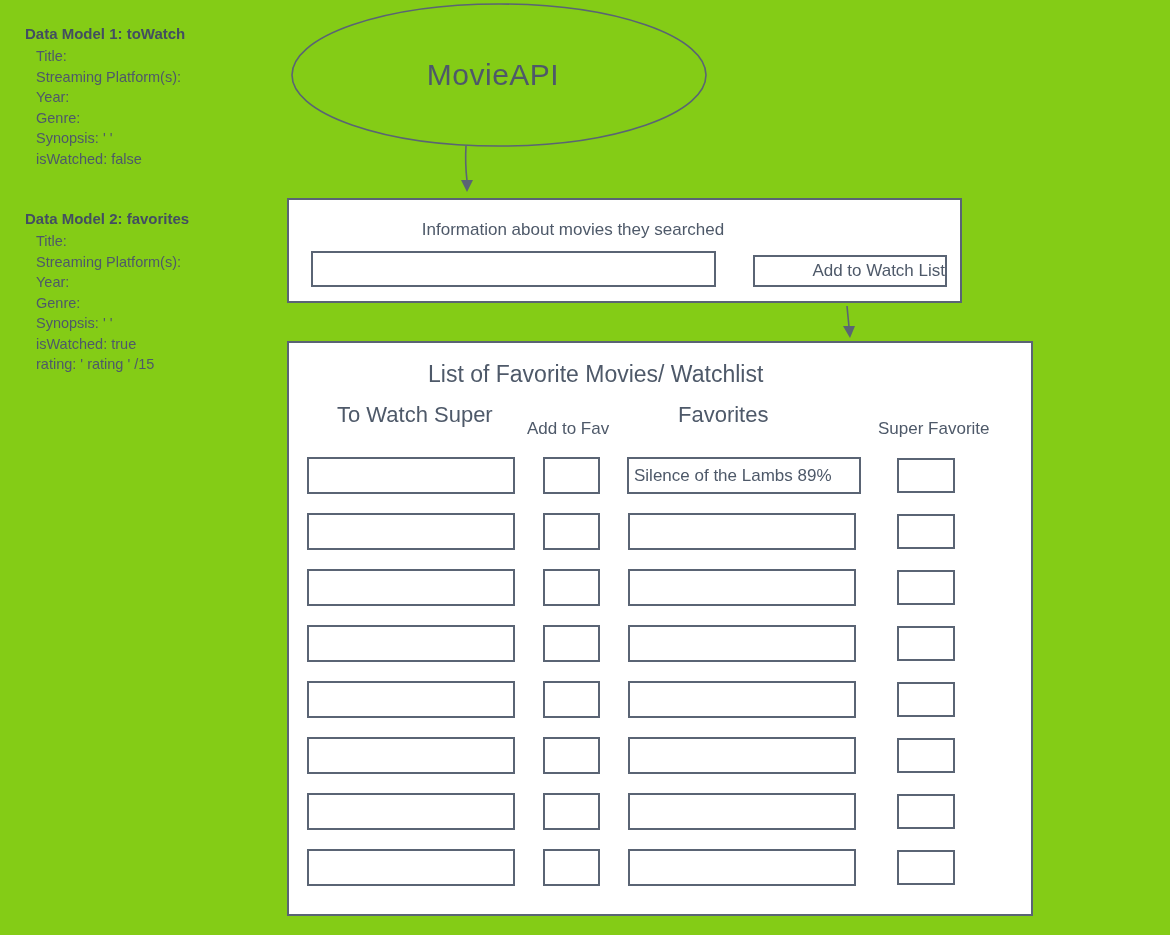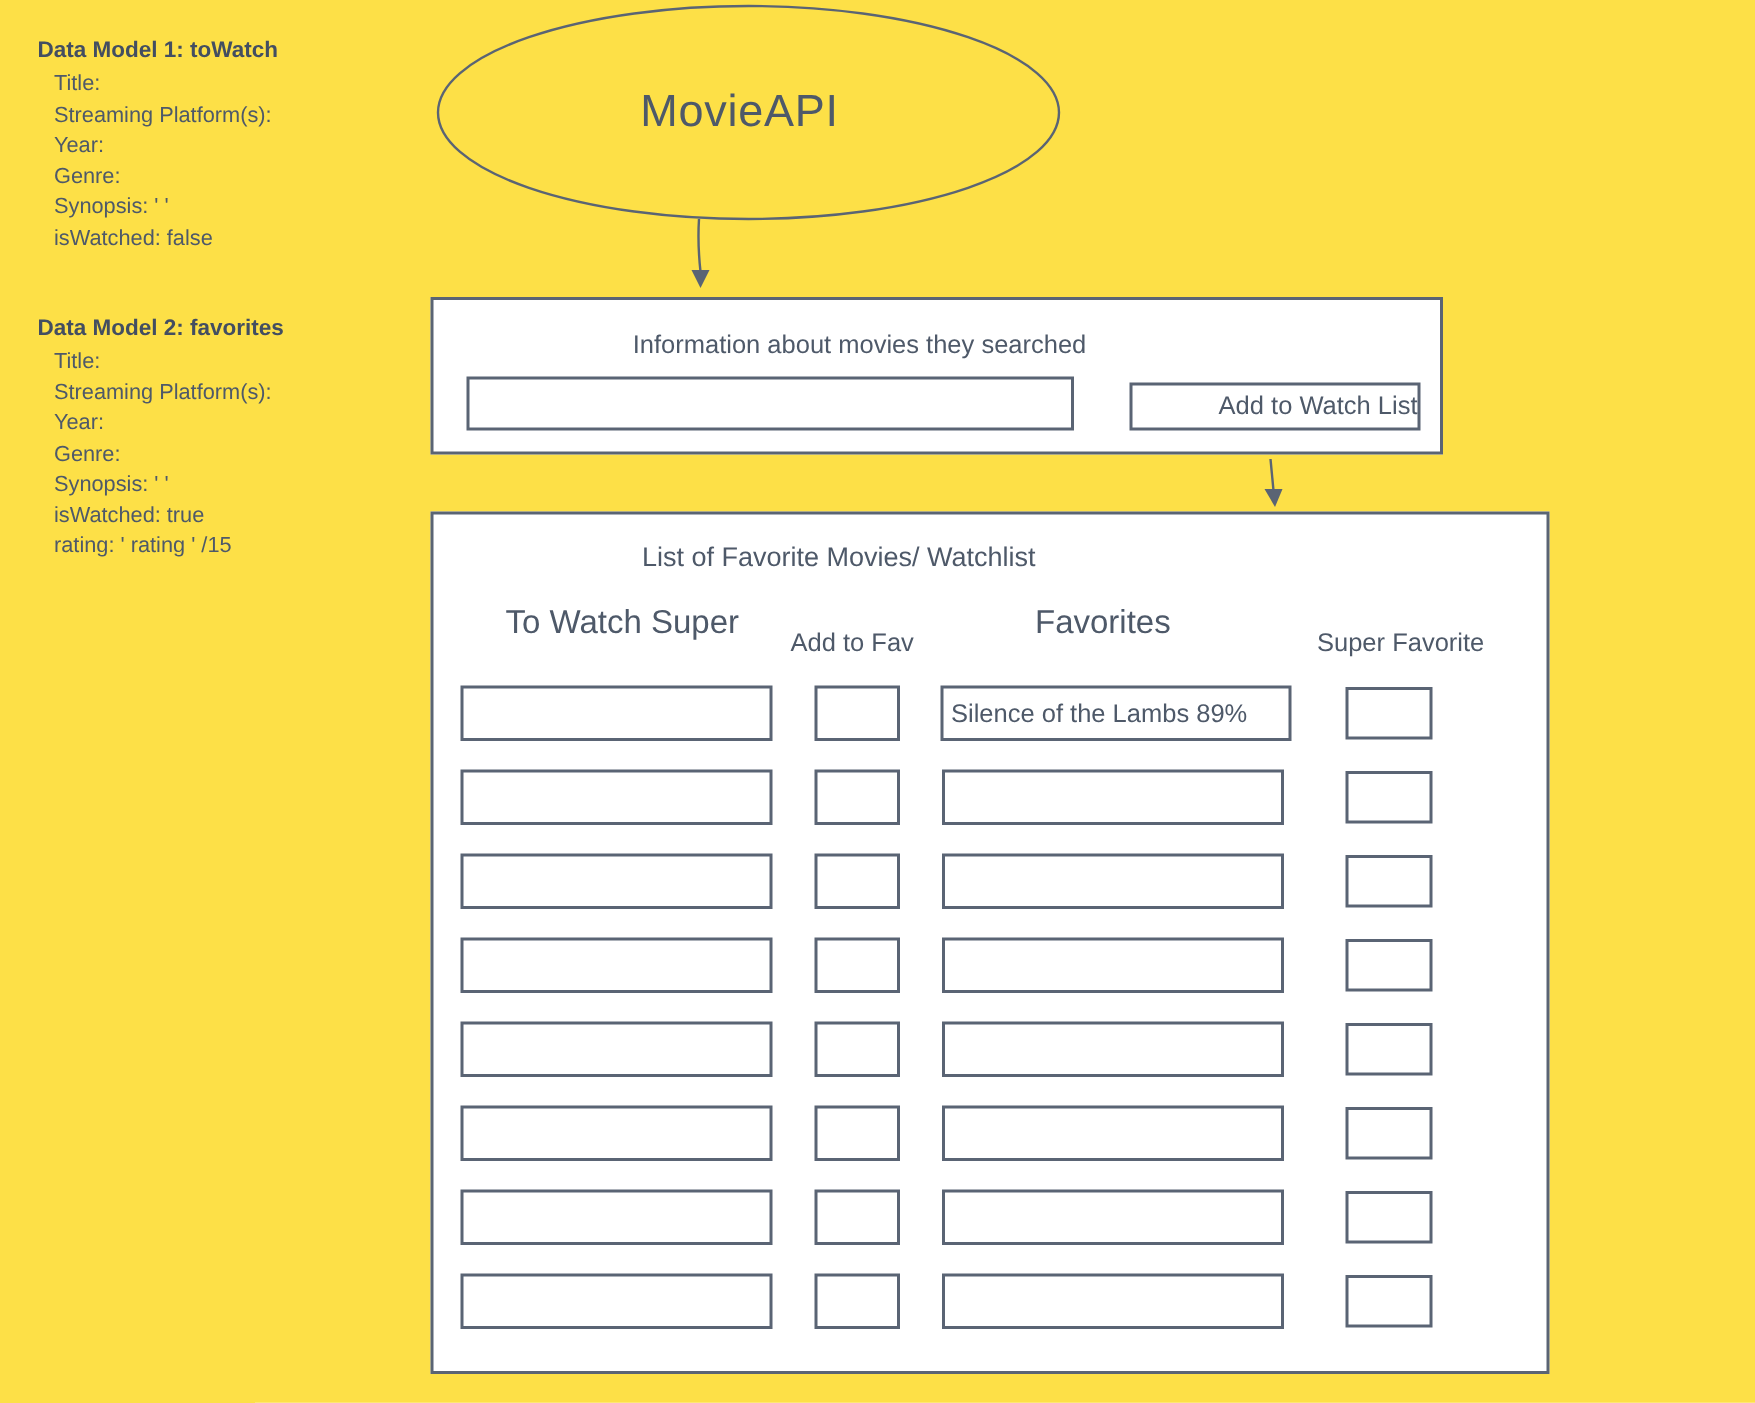--- a/index.html
+++ b/index.html
@@ -6,21 +6,21 @@
     --stroke: #5a6474;
     --text: #4e5969;
     --heading: #434e61;
   }
   * { box-sizing: border-box; margin: 0; padding: 0; }
   body { background: #ffffff; font-family: "Liberation Sans", sans-serif; }
   .canvas {
     position: relative;
     width: 1170px;
     height: 935px;
-    background: #fde047;
+    background: #84cc16;
     overflow: hidden;
     color: var(--text);
   }
   svg.connectors {
     position: absolute; left: 0; top: 0; width: 1170px; height: 935px;
     pointer-events: none;
   }
   svg.connectors ellipse { fill: none; stroke: var(--stroke); stroke-width: 1.6; }
   svg.connectors path.arrow-line { fill: none; stroke: var(--stroke); stroke-width: 1.6; }
   svg.connectors polygon.arrow-head { fill: var(--stroke); }
@@ -60,28 +60,28 @@
     text-align: right; line-height: 28px; cursor: pointer;
   }
 
   
   .watchlist-panel {
     position: absolute; left: 287px; top: 341px; width: 746px; height: 575px;
     border: 2px solid var(--stroke); background: #ffffff;
   }
   .panel-title {
     position: absolute; left: 139px; top: 18px;
-    font-size: 18px; color: var(--text);
+    font-size: 23px; color: var(--text);
   }
   .col-header { position: absolute; color: var(--text); white-space: nowrap; }
   .col-header.big { font-size: 22px; top: 59px; }
   .col-header.small { font-size: 17px; top: 76px; }
   .col-towatch { left: 48px; }
   .col-addfav { left: 238px; }
-  .col-favorites { left: 389px; margin-left: 12px; }
+  .col-favorites { left: 389px; }
   .col-superfav { left: 589px; }
 
   .rows { position: absolute; left: 0; top: 114px; width: 876px; }
   .slot-row { position: relative; height: 37px; margin-bottom: 19px; }
   .slot { position: absolute; border: 2px solid var(--stroke); background: #ffffff; height: 37px; }
   .slot-watch { left: 18px; width: 208px; }
   .slot-fav { left: 254px; width: 57px; }
   .slot-favorites {
     left: 339px; width: 228px;
     font-size: 17px; line-height: 33px; color: var(--text);

